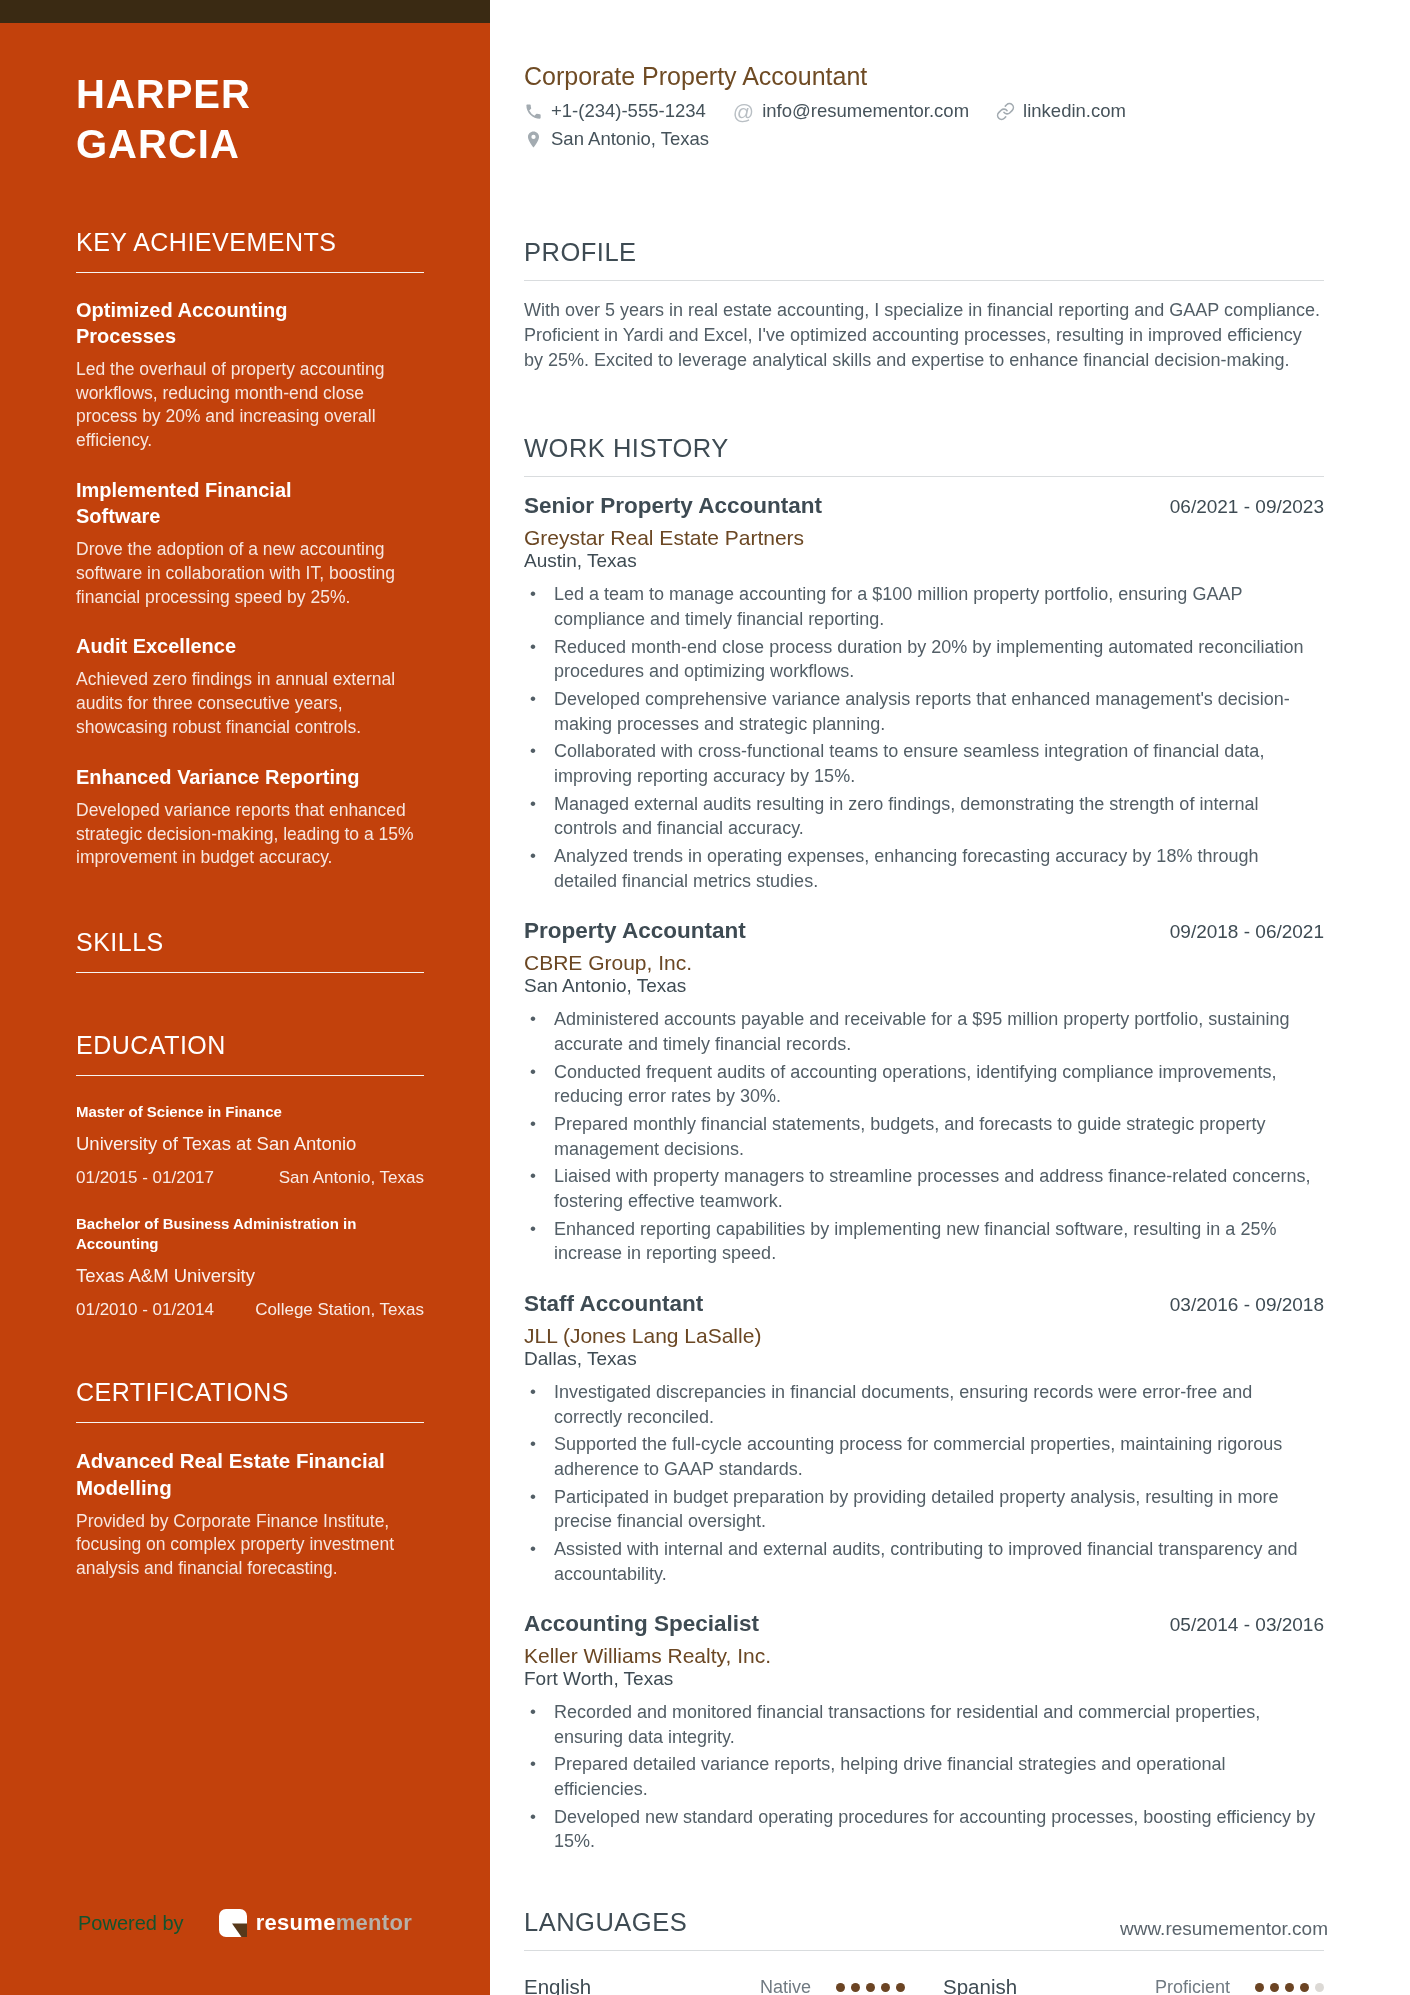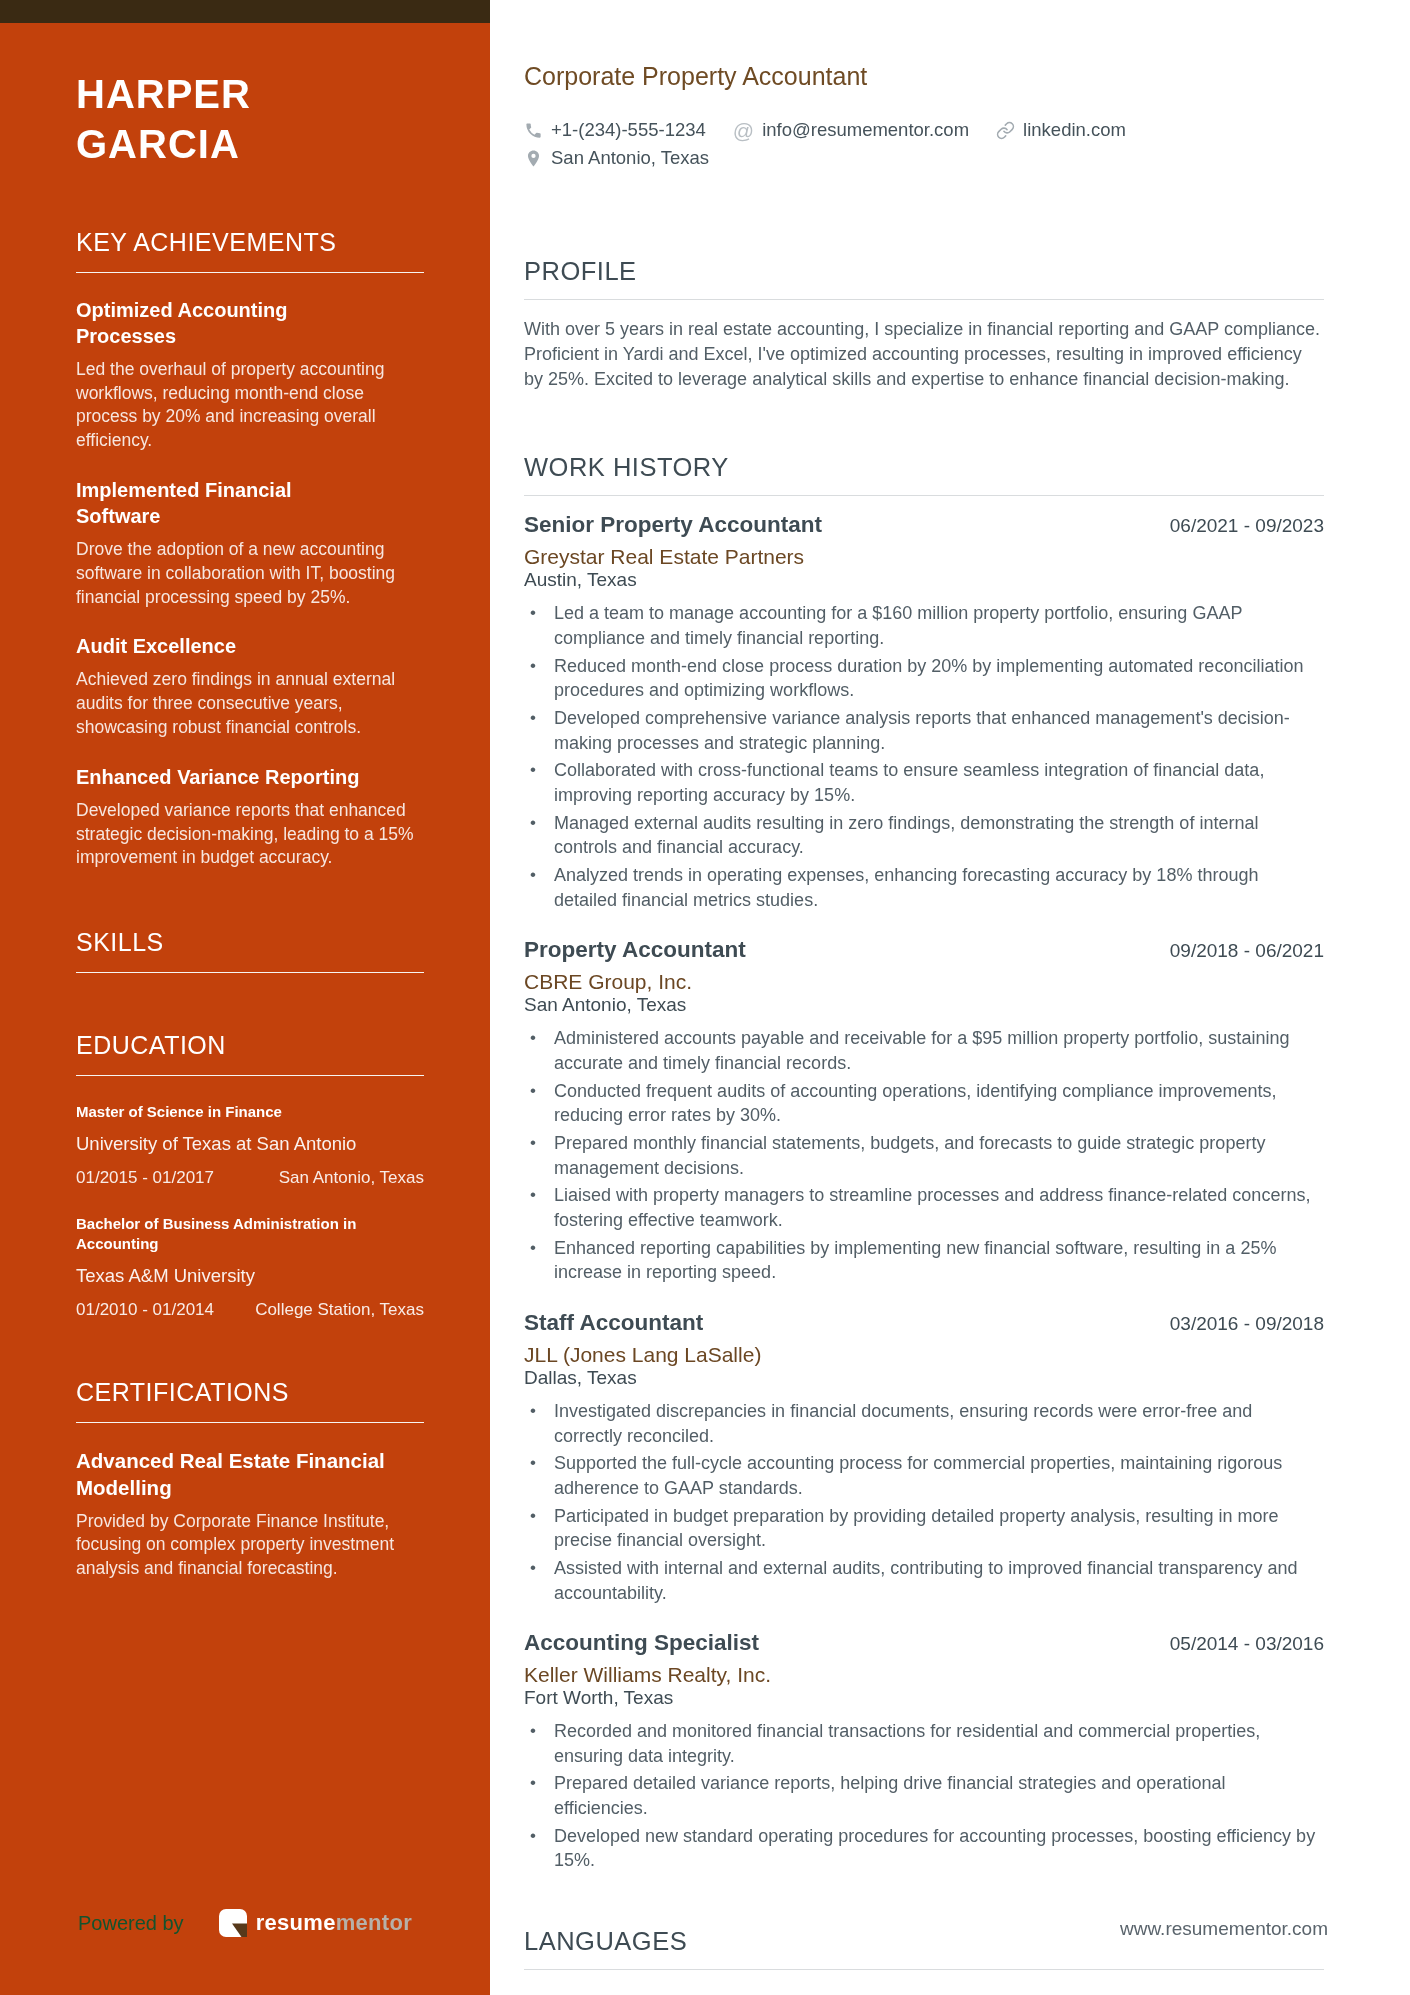--- a/index.html
+++ b/index.html
@@ -20,21 +20,21 @@
   .skills-text{font-size:18px;line-height:1.38;margin-top:20px;color:rgba(255,255,255,.9);}
   .edu-degree{font-size:15px;font-weight:700;line-height:1.32;margin-top:26px;color:#ffffff;}
   .edu-school{font-size:18.5px;margin-top:11px;color:rgba(255,255,255,.93);}
   .edu-meta{display:flex;flex-wrap:wrap;justify-content:space-between;column-gap:30px;row-gap:5px;
             font-size:17px;margin-top:13px;color:rgba(255,255,255,.9);}
   .cert-title{font-size:20.5px;font-weight:600;line-height:1.32;margin-top:24px;color:#ffffff;}
   .cert-body{font-size:17.5px;line-height:1.36;margin-top:9px;color:rgba(255,255,255,.87);}
   
   .main{margin-left:490px;padding:50px 86px 0 34px;}
   .doc-title{font-size:25px;font-weight:500;color:#6f4b24;margin:12px 0 0 0;}
-  .contact-line{display:flex;align-items:center;gap:9px;margin-top:28px;font-size:18.5px;color:#45525a;}
+  .contact-line{display:flex;align-items:center;gap:9px;margin-top:9px;font-size:18.5px;color:#45525a;}
   .contact-line + .contact-line{margin-top:6px;}
   .contact-item{display:flex;align-items:center;gap:8px;}
   .contact-item + .contact-item{margin-left:18px;}
   .cicon{width:19px;height:19px;flex:none;color:#a3abb1;}
   .at-glyph{font-size:21px;color:#b9bfc4;line-height:1;}
   .main-section{margin-top:0;}
   .sec-profile{margin-top:88px;}
   .sec-work{margin-top:62px;}
   .sec-lang{margin-top:54px;}
   .main-heading{font-size:25.5px;font-weight:500;letter-spacing:.5px;color:#3e4b53;}
@@ -189,21 +189,21 @@
           <div class="job">
             <div class="job-row">
               <span class="job-title">Senior Property Accountant</span>
               <span class="job-dates">06/2021 - 09/2023</span>
             </div>
             <div class="job-row job-company-row">
               <span class="job-company">Greystar Real Estate Partners</span>
               <span class="job-location">Austin, Texas</span>
             </div>
             <ul class="bullets">
-              <li>Led a team to manage accounting for a $160 million property portfolio, ensuring GAAP compliance and timely financial reporting.</li>
+              <li>Led a team to manage accounting for a $100 million property portfolio, ensuring GAAP compliance and timely financial reporting.</li>
               <li>Reduced month-end close process duration by 20% by implementing automated reconciliation procedures and optimizing workflows.</li>
               <li>Developed comprehensive variance analysis reports that enhanced management's decision-making processes and strategic planning.</li>
               <li>Collaborated with cross-functional teams to ensure seamless integration of financial data, improving reporting accuracy by 15%.</li>
               <li>Managed external audits resulting in zero findings, demonstrating the strength of internal controls and financial accuracy.</li>
               <li>Analyzed trends in operating expenses, enhancing forecasting accuracy by 18% through detailed financial metrics studies.</li>
             </ul>
           </div>
           <div class="job">
             <div class="job-row">
               <span class="job-title">Property Accountant</span>

